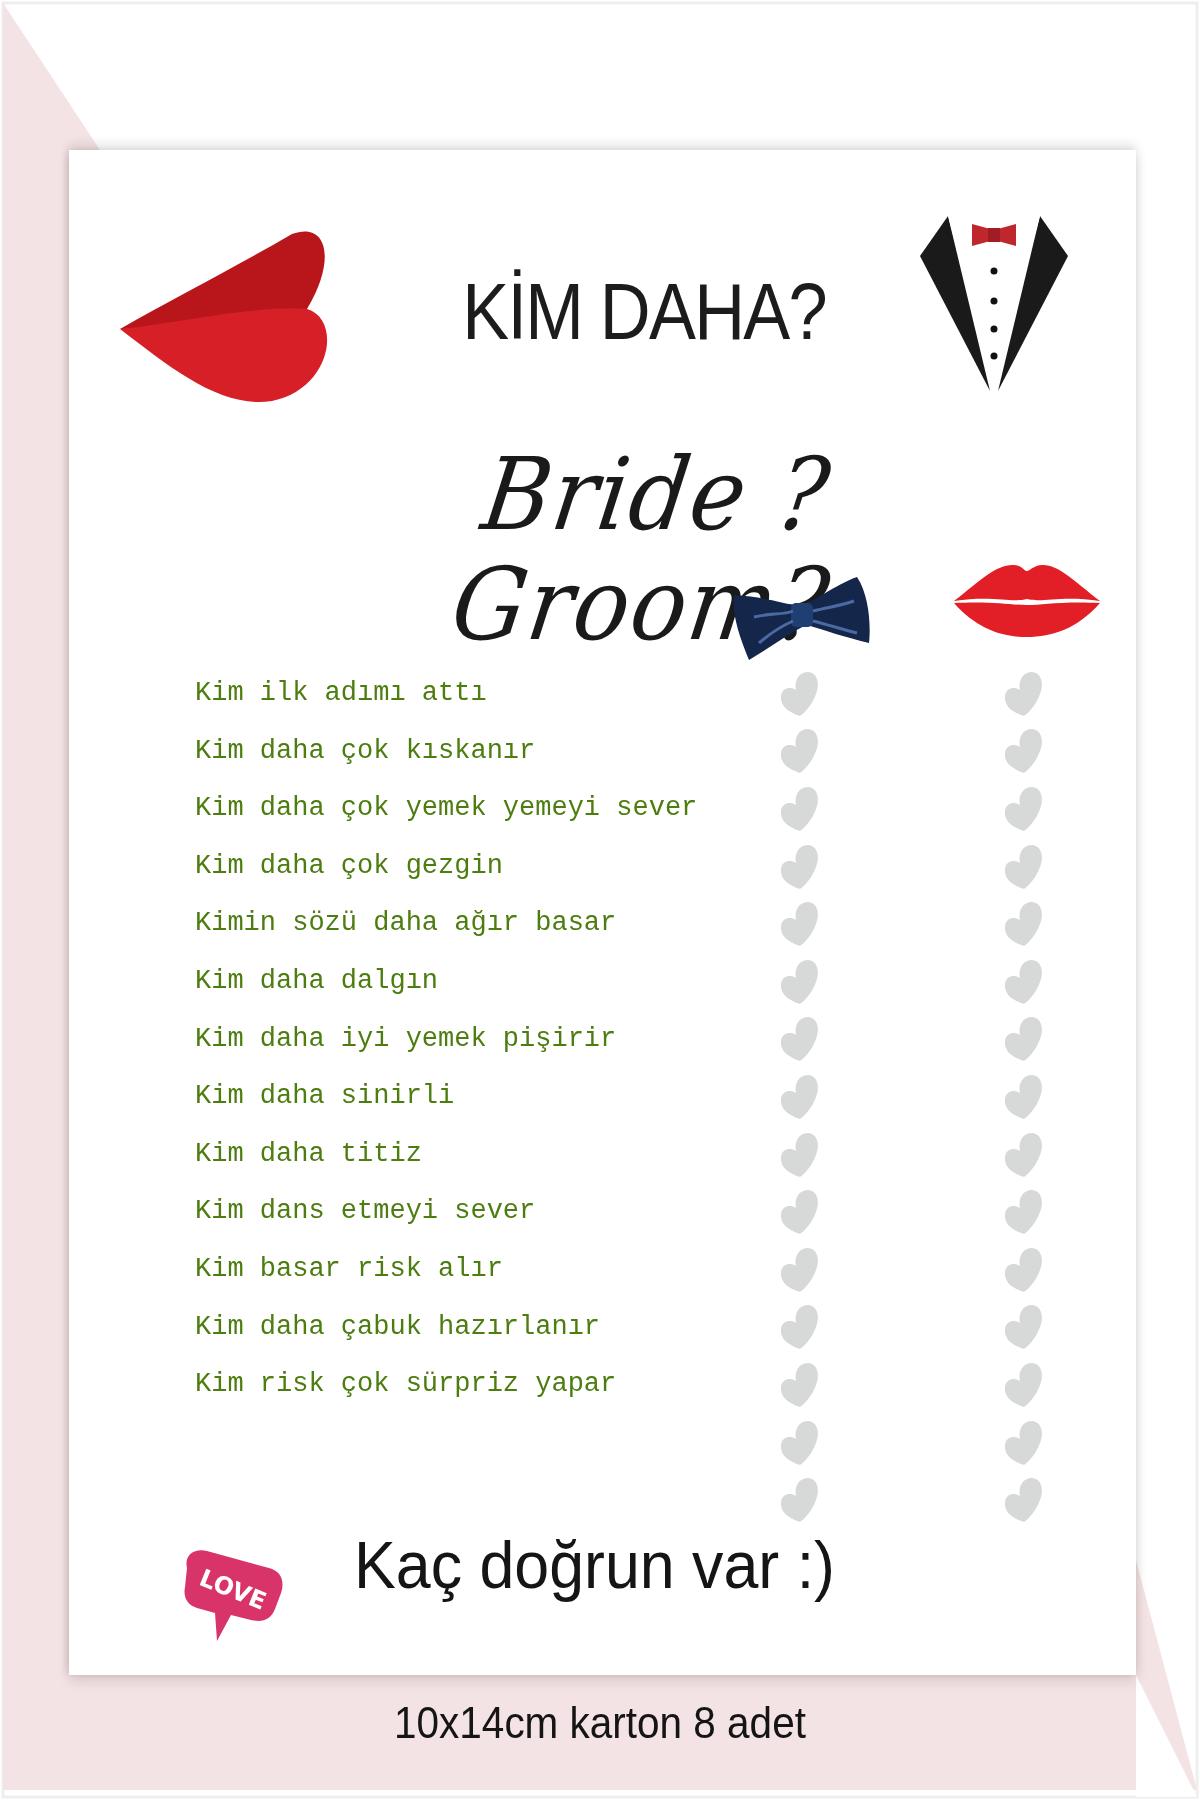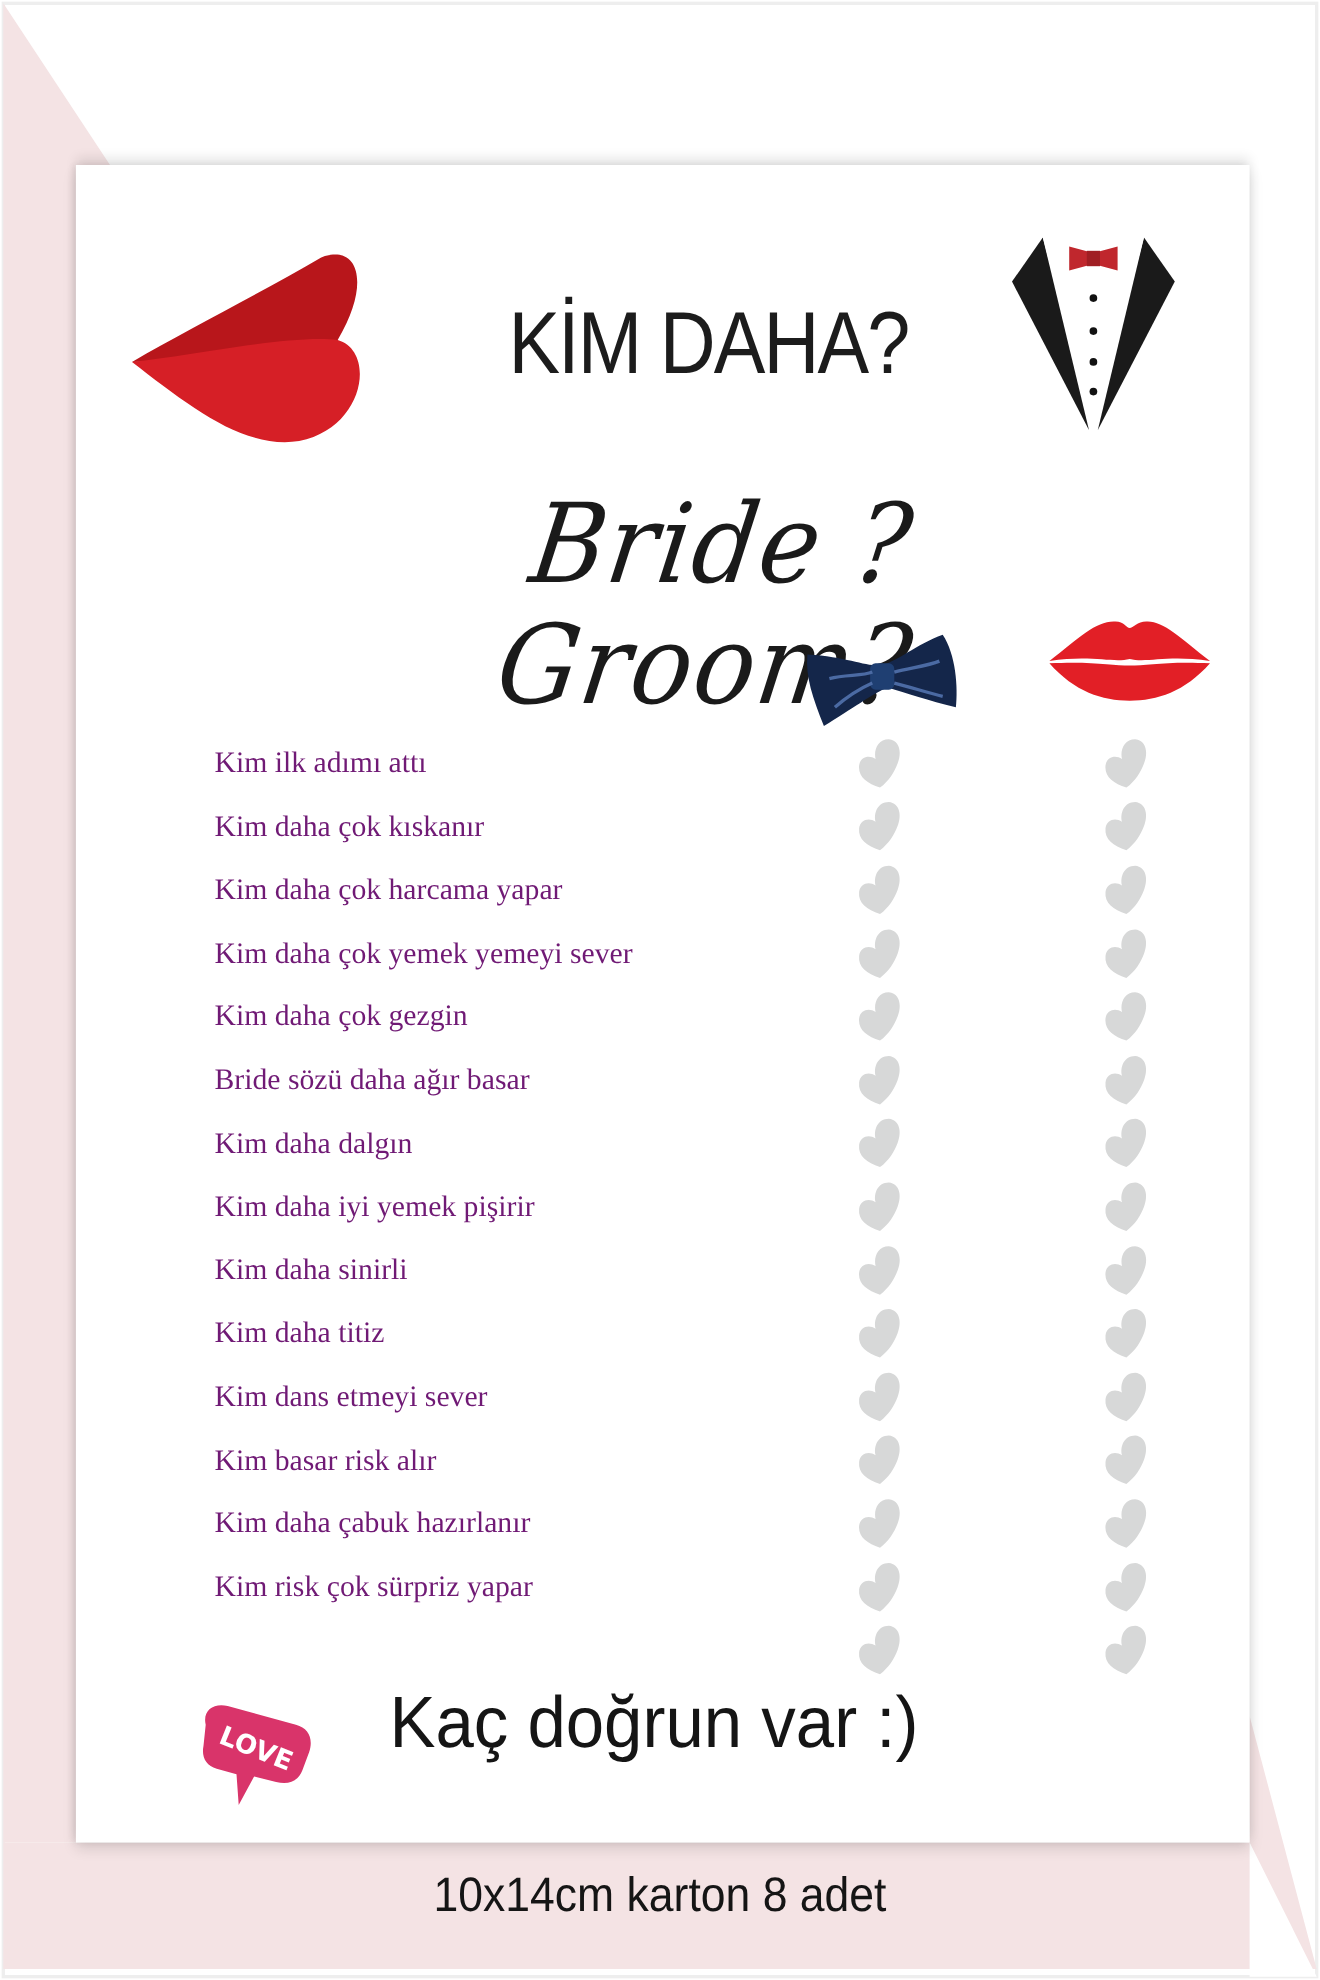--- a/index.html
+++ b/index.html
@@ -3,21 +3,21 @@
 <meta charset="utf-8">
 <style>
   html,body{margin:0;padding:0;}
   body{width:1200px;height:1800px;position:relative;overflow:hidden;background:#ffffff;font-family:"DejaVu Sans",sans-serif;}
   .bg{position:absolute;left:0;top:0;width:1200px;height:1800px;}
   .card{position:absolute;left:69px;top:150px;width:1067px;height:1525px;background:#ffffff;box-shadow:0 -6px 10px rgba(0,0,0,0.10),0 6px 12px rgba(0,0,0,0.12),-3px 0 6px rgba(0,0,0,0.05);}
   .abs{position:absolute;}
   .title{position:absolute;left:355px;top:122px;width:440px;text-align:center;font-family:"Liberation Sans",sans-serif;font-size:80px;letter-spacing:-2px;color:#1c1c1c;line-height:80px;transform:scaleX(0.88);transform-origin:center;}
   .script{position:absolute;left:200px;top:290px;width:760px;text-align:center;font-family:"DejaVu Serif",serif;font-style:italic;font-size:100px;color:#1a1a1a;line-height:110px;letter-spacing:2px;transform:skewX(-8deg) scaleX(0.92);}
   .q-list{position:absolute;left:126px;top:515px;width:620px;margin:0;padding:0;list-style:none;}
-  .q-list li{height:57.6px;line-height:57.6px;font-family:Liberation Serif, serif;font-size:27px;color:#701a75;white-space:nowrap;}
+  .q-list li{height:57.6px;line-height:57.6px;font-family:Liberation Mono, monospace;font-size:27px;color:#4d7c0f;white-space:nowrap;}
   .hearts{position:absolute;top:515px;width:50px;}
   .heart{height:57.6px;display:flex;align-items:center;justify-content:center;}
   .footer-q{position:absolute;left:285px;top:1375px;width:600px;font-family:"Liberation Sans",sans-serif;font-size:66px;color:#151515;line-height:80px;transform:scaleX(0.95);transform-origin:left;}
   .size-note{position:absolute;left:300px;top:1695px;width:600px;text-align:center;font-family:"Liberation Sans",sans-serif;font-size:44px;color:#151515;line-height:56px;transform:scaleX(0.92);}
 </style>
 </head>
 <body>
 
 <svg class="bg" viewBox="0 0 1200 1800">
   <rect x="0" y="0" width="1200" height="1800" fill="#ffffff"></rect>
@@ -57,24 +57,23 @@
   </svg>
 
   <svg class="abs" style="left:883px;top:409px" width="150" height="80" viewBox="0 0 150 80">
     <path d="M2,42 C30,20 45,5 62,6 C70,6 72,12 75,12 C78,12 82,6 90,6 C105,5 120,20 148,42 C110,36 90,44 75,40 C60,44 40,36 2,42 Z" fill="#e21f26"></path>
     <path d="M2,44 C40,42 60,46 75,46 C90,46 110,42 148,44 C125,70 100,78 75,78 C50,78 25,70 2,44 Z" fill="#e21f26"></path>
   </svg>
 
   <ul class="q-list">
     <li>Kim ilk adımı attı</li>
     <li>Kim daha çok kıskanır</li>
-    <li>Kim daha çok harcama yapar</li>
     <li>Kim daha çok yemek yemeyi sever</li>
     <li>Kim daha çok gezgin</li>
-    <li>Bride sözü daha ağır basar</li>
+    <li>Kimin sözü daha ağır basar</li>
     <li>Kim daha dalgın</li>
     <li>Kim daha iyi yemek pişirir</li>
     <li>Kim daha sinirli</li>
     <li>Kim daha titiz</li>
     <li>Kim dans etmeyi sever</li>
     <li>Kim basar risk alır</li>
     <li>Kim daha çabuk hazırlanır</li>
     <li>Kim risk çok sürpriz yapar</li>
   </ul>
 

